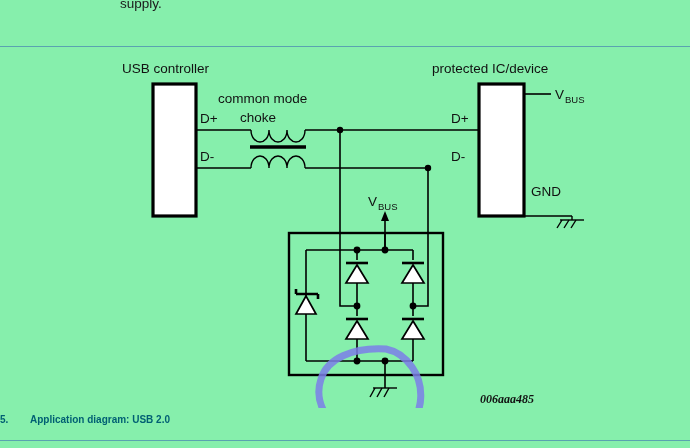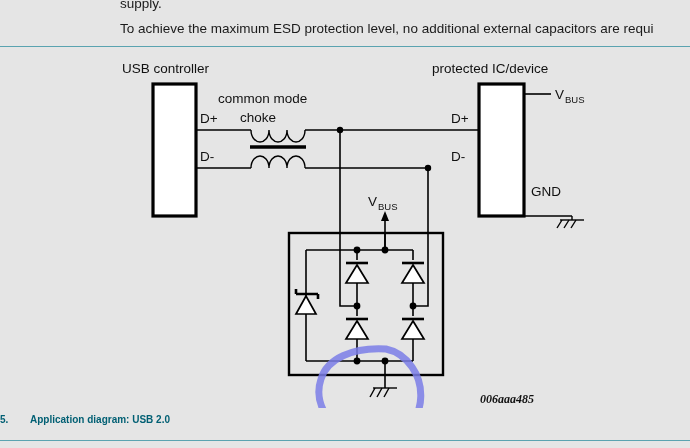--- a/index.html
+++ b/index.html
@@ -11,21 +11,21 @@
     width: 690px;
     height: 448px;
     position: relative;
     overflow: hidden;
     font-family: "Liberation Sans", sans-serif;
     color: #000000;
   }
   .page {
     position: absolute;
     inset: 0;
-    background: #e5e5e5;
+    background: #86efac;
   }
   
   .body-text {
     position: absolute;
     font-size: 13.5px;
     line-height: 1.2;
     color: #1a1a1a;
     white-space: nowrap;
   }
   #para-supply { left: 120px; top: -4px; }
@@ -97,21 +97,20 @@
     opacity: 0.85;
   }
 </style>
 </head>
 <body>
 
 <div class="page">
 
   <div class="body-text" id="para-supply">supply.</div>
 
-  <div class="body-text" id="para-esd">To achieve the maximum ESD protection level, no additional external capacitors are requi</div>
 
   <div class="hrule" id="rule-top"></div>
 
   <div id="diagram">
     <svg width="690" height="360" viewBox="0 0 690 360" xmlns="http://www.w3.org/2000/svg">
 
       <text class="dg-label" x="122" y="25">USB controller</text>
       <rect class="box" x="153" y="36" width="43" height="132"></rect>
 
       <text class="dg-label" x="200" y="75">D+</text>

